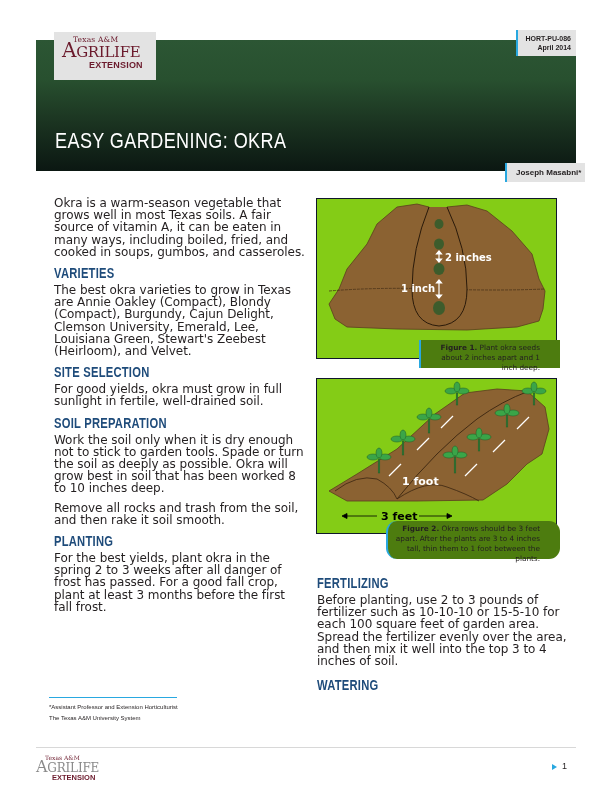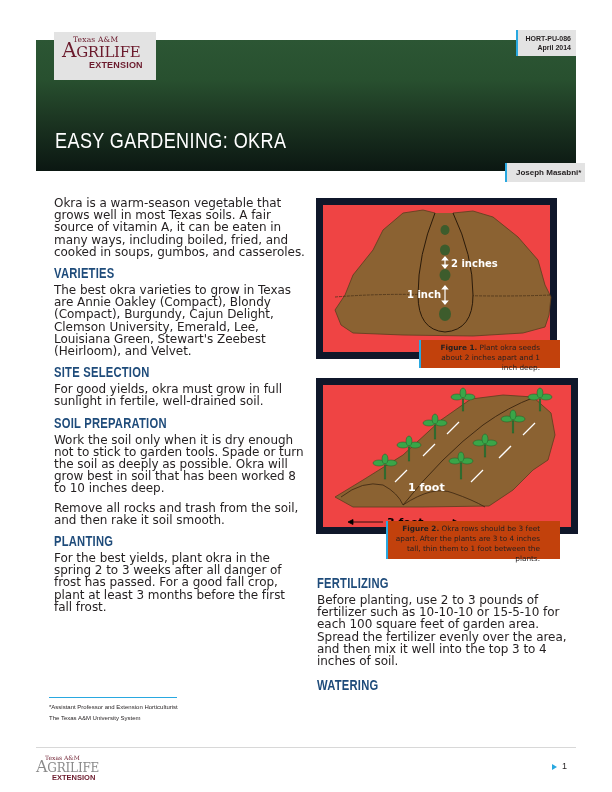--- a/index.html
+++ b/index.html
@@ -39,30 +39,30 @@
 
   .col-left { position: absolute; left: 54px; top: 197px; width: 252px; }
   .col-right { position: absolute; left: 317px; top: 570px; width: 262px; }
   p.body { font-size: 12px; line-height: 12.2px; color: #231f20; margin-bottom: 7px; letter-spacing: -0.05px; }
   h2.sec {
     font-family: "Liberation Sans", sans-serif; font-weight: bold; color: #1e4b7a;
     font-size: 14px; letter-spacing: 0.3px; margin-top: 5px; margin-bottom: 3px;
     transform: scaleX(0.8); transform-origin: left center; white-space: nowrap;
   }
 
-  .fig { position: absolute; border: 7px solid #0f172a; background: #ef4444; }
+  .fig { position: absolute; border: 1px solid #0f172a; background: #84cc16; }
   .fig1 { left: 316px; top: 198px; width: 241px; height: 161px; }
-  .fig2 { left: 316px; top: 378px; width: 262px; height: 156px; }
+  .fig2 { left: 316px; top: 378px; width: 241px; height: 156px; }
   .cap {
-    position: absolute; background: #c2410c; border-left: 2px solid #29a8e0;
+    position: absolute; background: #4d7c0f; border-left: 2px solid #29a8e0;
     font-size: 7.3px; line-height: 10px; text-align: right; padding: 3px 20px 3px 4px; color: #231f20;
   }
   .cap b { font-weight: bold; }
   .cap1 { left: 419px; top: 340px; width: 141px; height: 28px; }
-  .cap2 { left: 386px; top: 521px; width: 174px; height: 38px; }
+  .cap2 { left: 386px; top: 521px; width: 174px; height: 38px; border-radius: 11px; }
 
   .footnote-rule { position: absolute; left: 49px; top: 697px; width: 128px; height: 1px; background: #29a8e0; }
   .footnote { position: absolute; left: 49px; top: 702px; font-size: 6px; line-height: 11px; color: #231f20; font-family: "Liberation Sans", sans-serif; }
 
   .footer-rule { position: absolute; left: 36px; top: 747px; width: 540px; height: 1px; background: #d8d8d8; }
   .footer-logo { position: absolute; left: 36px; top: 754px; width: 80px; height: 34px; }
   .flogo-1 { font-family: "DejaVu Serif", serif; color: #6b1a2c; font-size: 6px; margin-left: 9px; line-height: 7px; }
   .flogo-2 { font-family: "DejaVu Serif", serif; color: #8a8a8a; font-size: 12px; line-height: 12px; letter-spacing: -0.2px; }
   .flogo-2 .big { font-size: 16px; }
   .flogo-3 { font-family: "Liberation Sans", sans-serif; font-weight: bold; color: #6b1a2c; font-size: 7.5px; line-height: 8px; margin-left: 16px; }

